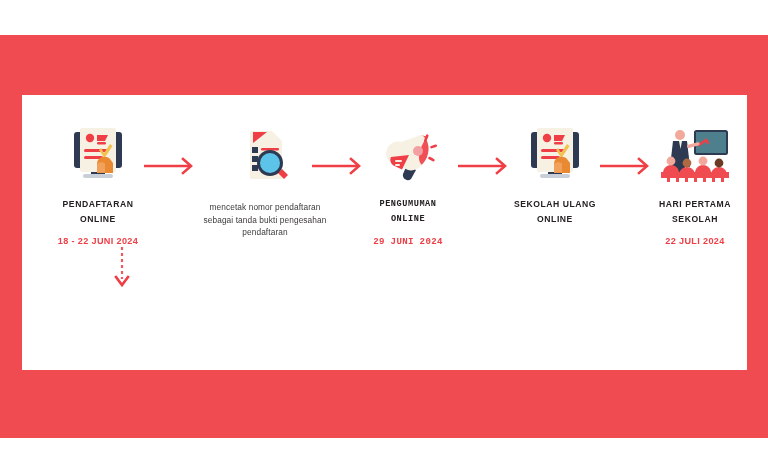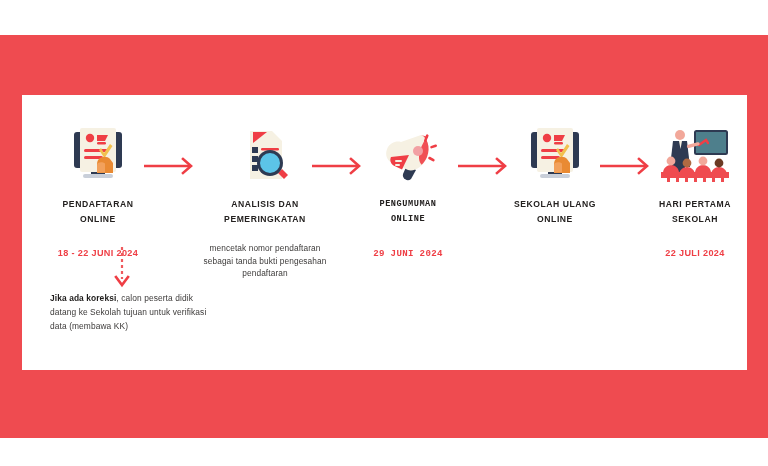--- a/index.html
+++ b/index.html
@@ -59,21 +59,21 @@
   }
   .step-title {
     font-size: 8.6px;
     font-weight: bold;
     color: #23201f;
     letter-spacing: 0.55px;
     line-height: 14.5px;
     white-space: pre-line;
   }
   .step-date {
-    margin-top: 21px;
+    margin-top: 9px;
     font-size: 9.1px;
     font-weight: bold;
     color: #ef3e45;
     letter-spacing: 0.35px;
     line-height: 13px;
   }
   .step-note {
     margin-top: 16px;
     font-size: 8.3px;
     color: #3c3a39;
@@ -159,22 +159,20 @@
             <rect x="18" y="20" width="6" height="6" fill="#2e3a52"></rect>
             <rect x="18" y="29" width="6" height="6" fill="#2e3a52"></rect>
             <rect x="18" y="38" width="6" height="6" fill="#2e3a52"></rect>
             <rect x="27" y="21" width="18" height="2.4" rx="1.2" fill="#ef3e45"></rect>
             <rect x="27" y="30" width="14" height="2.4" rx="1.2" fill="#ef3e45"></rect>
             <path d="M44 46 l6 6 l4 -4 l-6 -6 z" fill="#ef3e45"></path>
             <circle cx="36" cy="36" r="13" fill="#2e3a52"></circle>
             <circle cx="36" cy="36" r="10" fill="#5cc4e8"></circle>
           </svg>
         </div>
-        <div class="step-title">ANALISIS DAN
-PEMERINGKATAN</div>
         <div class="step-note">mencetak nomor pendaftaran
 sebagai tanda bukti pengesahan
 pendaftaran</div>
       </div>
 
       <div class="h-arrow" style="left:290px;">
         <svg width="54" height="18" viewBox="0 0 54 18">
           <line x1="0" y1="9" x2="46" y2="9" stroke="#ef3e45" stroke-width="2.6"></line>
           <polyline points="39,2 47,9 39,16" fill="none" stroke="#ef3e45" stroke-width="2.6" stroke-linecap="square"></polyline>
         </svg>
@@ -269,19 +267,16 @@
         <div class="step-date">22 JULI 2024</div>
       </div>
 
       <div class="down-arrow">
         <svg width="16" height="44" viewBox="0 0 16 44">
           <line x1="8" y1="0" x2="8" y2="32" stroke="#ef5a5e" stroke-width="2.2" stroke-dasharray="3,3"></line>
           <polyline points="2,30 8,38 14,30" fill="none" stroke="#ef3e45" stroke-width="2.6" stroke-linecap="square"></polyline>
         </svg>
       </div>
 
-      <div class="correction">
-        <b>Jika ada koreksi</b><span>, calon peserta didik datang ke Sekolah tujuan untuk verifikasi data (membawa KK)</span>
-      </div>
 
     </div>
   </div>
 </div>
 
 </body></html>

